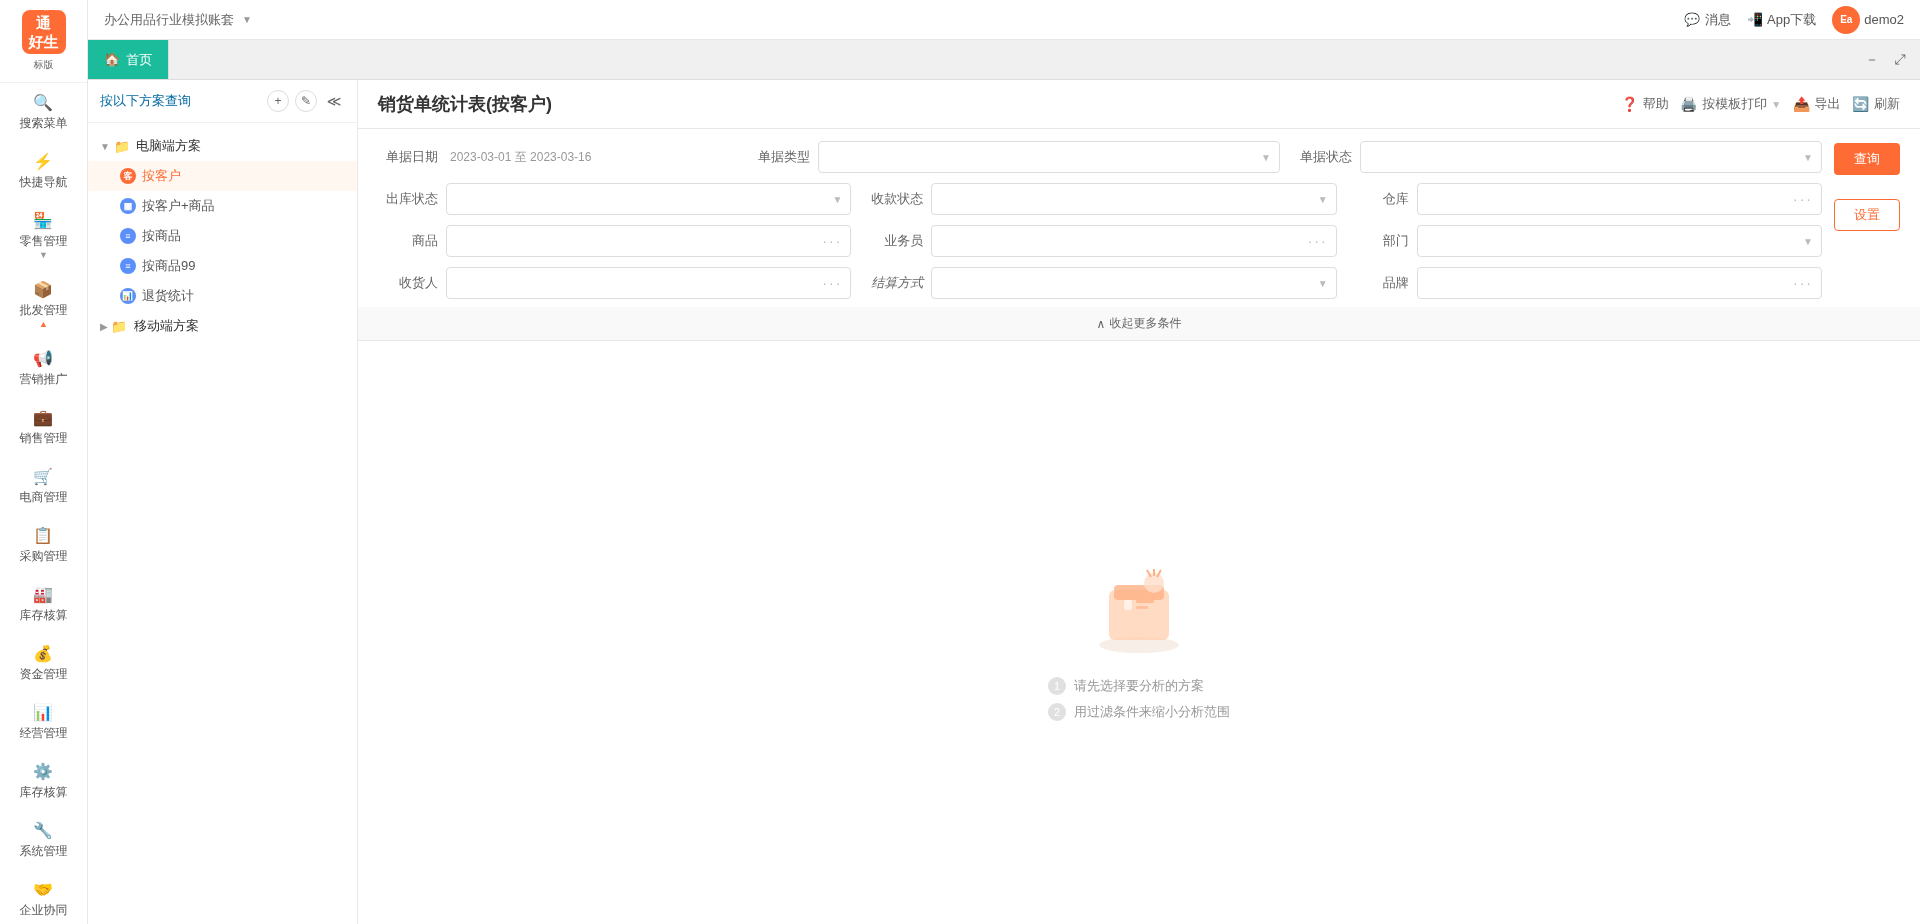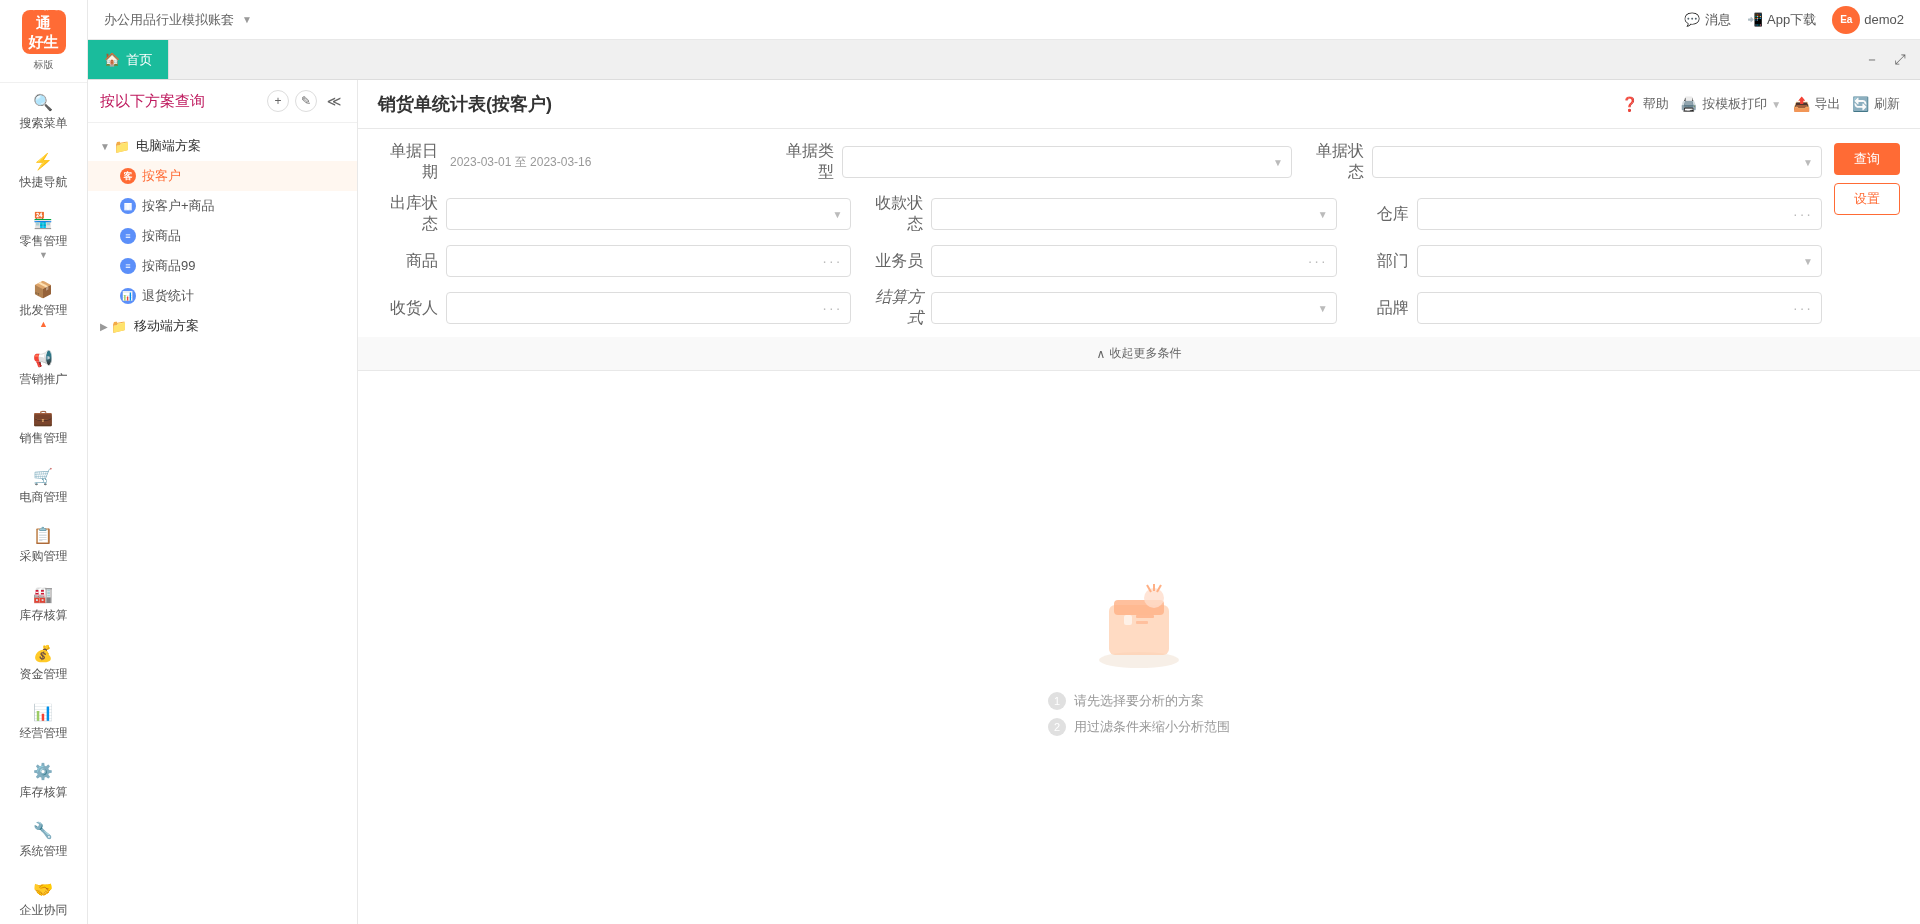--- a/index.html
+++ b/index.html
@@ -33,21 +33,21 @@
     .tab-item .tab-close { font-size: 12px; color: #999; cursor: pointer; margin-left: 4px; }
     .tab-controls { margin-left: auto; display: flex; align-items: center; padding: 0 8px; gap: 4px; }
     .tab-control-btn { width: 24px; height: 24px; display: flex; align-items: center; justify-content: center; cursor: pointer; color: #666; font-size: 14px; }
 
     
     .content-area { flex: 1; display: flex; overflow: hidden; background: #f5f5f5; }
 
     
     .left-panel { width: 270px; background: #fff; border-right: 1px solid #e8e8e8; display: flex; flex-direction: column; overflow: hidden; flex-shrink: 0; }
     .left-panel-header { padding: 10px 12px; display: flex; align-items: center; justify-content: space-between; border-bottom: 1px solid #f0f0f0; }
-    .left-panel-header .panel-title { font-size: 15px; color: #be185d; font-weight: normal; }
+    .left-panel-header .panel-title { font-size: 13px; color: #0369a1; font-weight: normal; }
     .left-panel-header .panel-actions { display: flex; align-items: center; gap: 6px; }
     .panel-action-btn { width: 22px; height: 22px; border: 1px solid #ddd; border-radius: 50%; display: flex; align-items: center; justify-content: center; cursor: pointer; font-size: 12px; color: #666; background: #fff; }
     .panel-collapse-btn { width: 22px; height: 22px; display: flex; align-items: center; justify-content: center; cursor: pointer; color: #666; font-size: 14px; }
 
     
     .tree-container { flex: 1; overflow-y: auto; padding: 8px 0; }
     .tree-section { }
     .tree-section-header { display: flex; align-items: center; padding: 6px 12px; cursor: pointer; color: #333; font-size: 13px; }
     .tree-section-header .tree-arrow { margin-right: 4px; font-size: 10px; color: #999; }
     .tree-section-header .tree-folder { margin-right: 6px; color: #ffb347; }
@@ -63,21 +63,21 @@
     .page-header { background: #fff; padding: 12px 20px 0; border-bottom: 1px solid #e8e8e8; display: flex; align-items: center; justify-content: space-between; flex-shrink: 0; }
     .page-title { font-size: 18px; font-weight: bold; color: #333; padding-bottom: 12px; }
     .page-header-actions { display: flex; align-items: center; gap: 12px; padding-bottom: 12px; }
     .page-header-action { display: flex; align-items: center; gap: 4px; color: #666; cursor: pointer; font-size: 13px; }
     .page-header-action .action-icon { font-size: 14px; }
 
     
     .filter-area { background: #fff; padding: 12px 20px; border-bottom: 1px solid #e8e8e8; flex-shrink: 0; }
     .filter-row { display: flex; align-items: center; margin-bottom: 10px; gap: 12px; }
     .filter-row:last-child { margin-bottom: 0; }
-    .filter-label { width: 60px; text-align: right; color: #666; font-size: 16px; flex-shrink: 0; }
+    .filter-label { width: 60px; text-align: right; color: #666; font-size: 13px; flex-shrink: 0; }
     .filter-field { flex: 1; display: flex; align-items: center; border: 1px solid #ddd; border-radius: 4px; height: 32px; padding: 0 8px; background: #fff; min-width: 0; }
     .filter-field .field-placeholder { flex: 1; color: #bbb; font-size: 13px; }
     .filter-field .field-arrow { color: #bbb; font-size: 10px; flex-shrink: 0; }
     .filter-field .field-dots { color: #bbb; font-size: 14px; flex-shrink: 0; letter-spacing: 2px; }
     .date-pills { display: flex; align-items: center; gap: 4px; }
     .date-pill { padding: 2px 8px; border-radius: 4px; font-size: 12px; cursor: pointer; color: #555; border: 1px solid transparent; }
     .date-pill.active { background: #ff6b35; color: white; border-color: #ff6b35; }
     .date-range-text { font-size: 12px; color: #999; margin-left: 4px; }
     .btn-query { background: #ff6b35; color: white; border: none; border-radius: 4px; padding: 6px 20px; font-size: 13px; cursor: pointer; height: 32px; }
     .btn-settings { background: #fff; color: #ff6b35; border: 1px solid #ff6b35; border-radius: 4px; padding: 6px 16px; font-size: 13px; cursor: pointer; height: 32px; }
@@ -287,21 +287,21 @@
 
           <div style="flex:1;">
 
             <div class="filter-row">
 
               <div style="display:flex; align-items:center; gap:8px; width:360px;">
                 <span class="filter-label">单据日期</span>
                 <span class="date-range-text">2023-03-01 至 2023-03-16</span>
               </div>
 
-              <div style="display:flex; align-items:center; gap:8px; flex:1;margin-left:24px;">
+              <div style="display:flex; align-items:center; gap:8px; flex:1;">
                 <span class="filter-label">单据类型</span>
                 <div class="filter-field" style="flex:1; cursor:pointer;">
                   <span class="field-placeholder"></span>
                   <span class="field-arrow">▼</span>
                 </div>
               </div>
 
               <div style="display:flex; align-items:center; gap:8px; flex:1;">
                 <span class="filter-label">单据状态</span>
                 <div class="filter-field" style="flex:1; cursor:pointer;">
@@ -377,21 +377,21 @@
               <div style="display:flex; align-items:center; gap:8px; flex:1;">
                 <span class="filter-label">品牌</span>
                 <div class="filter-field" style="flex:1; cursor:pointer;">
                   <span class="field-placeholder"></span>
                   <span class="field-dots">···</span>
                 </div>
               </div>
             </div>
           </div>
 
-          <div style="display:flex; flex-direction:column; gap:8px; padding-top:2px; flex-shrink:0;">
+          <div style="display:flex; flex-direction:column; gap:24px; padding-top:2px; flex-shrink:0;">
             <button class="btn-query">查询</button>
             <button class="btn-settings">设置</button>
           </div>
         </div>
 
         <div class="collapse-bar" style="margin-top:8px; margin-left:-20px; margin-right:-20px; margin-bottom:-12px;">
           <span>∧</span>
           <span>收起更多条件</span>
         </div>
       </div>

